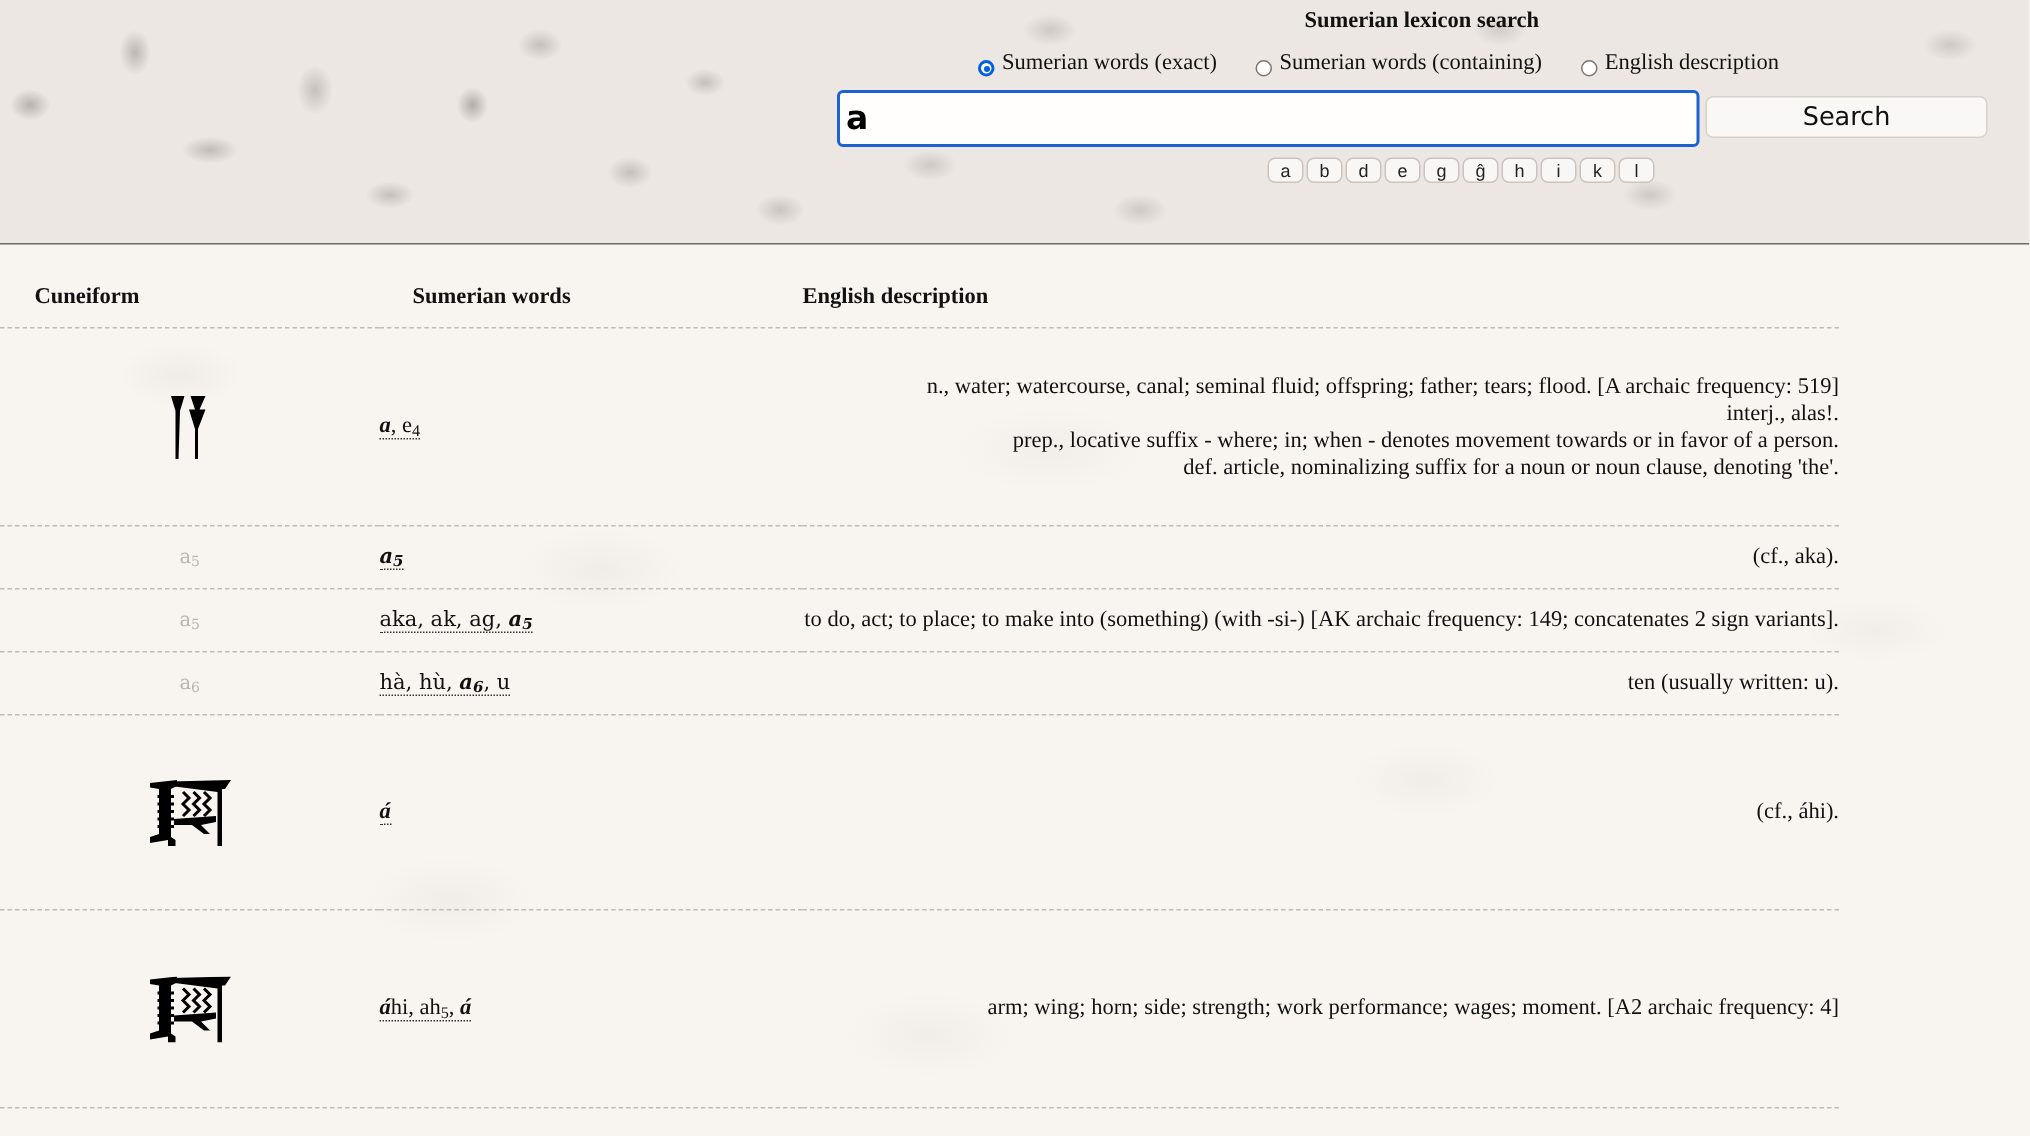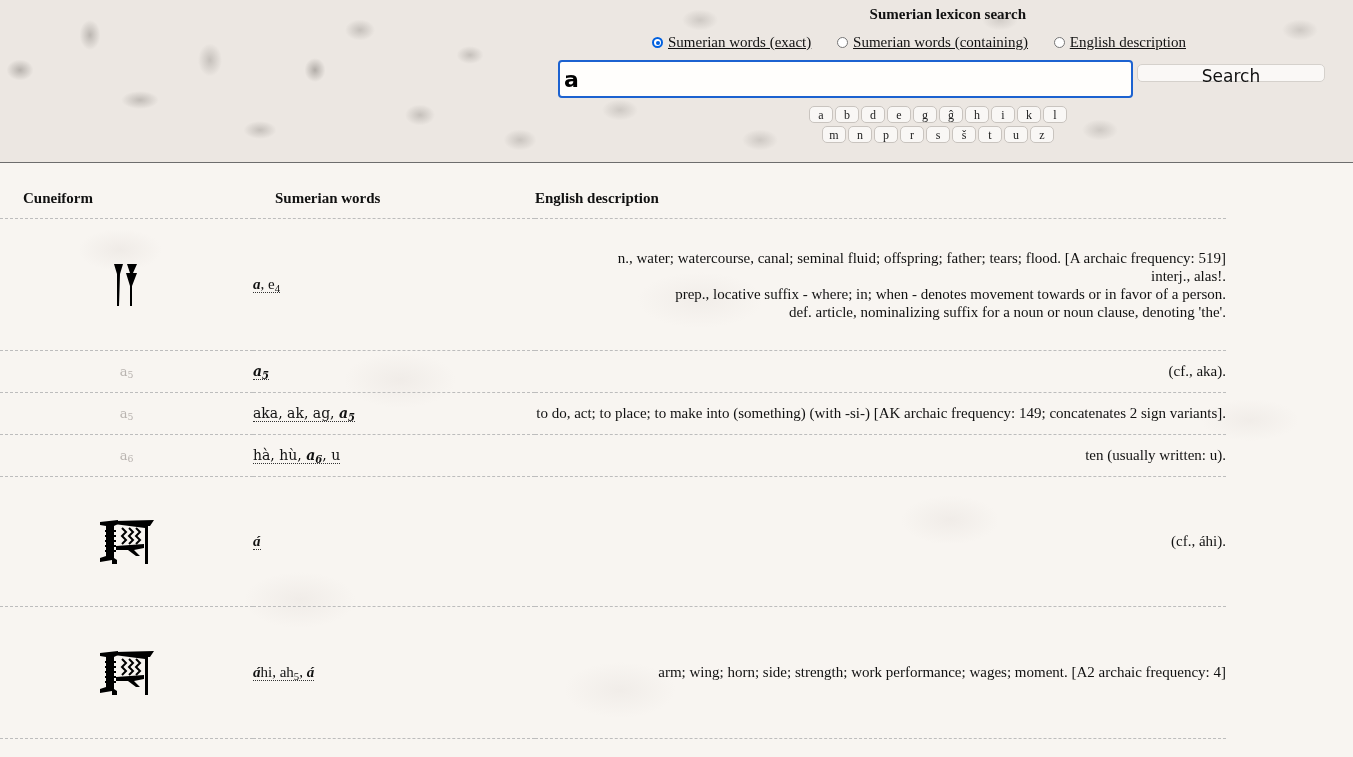--- a/index.html
+++ b/index.html
@@ -36,43 +36,43 @@
       radial-gradient(ellipse 24px 14px at 1100px 130px, rgba(150,145,140,0.35), transparent 75%),
       radial-gradient(ellipse 24px 14px at 1300px 30px, rgba(150,145,140,0.35), transparent 75%),
       radial-gradient(ellipse 24px 14px at 700px 20px, rgba(150,145,140,0.35), transparent 75%),
       radial-gradient(ellipse 24px 14px at 1000px 20px, rgba(150,145,140,0.3), transparent 75%);
   }
   .title {
     position: absolute; left: 858px; top: 6px; width: 168px; text-align: right;
     font-weight: bold; font-size: 15px;
   }
   .radios { position: absolute; top: 34px; left: 652px; font-size: 15px; white-space: nowrap; }
-  .radio { display: inline-flex; align-items: center; margin-right: 22px; cursor: pointer; text-decoration: underline; }
+  .radio { display: inline-flex; align-items: flex-end; margin-right: 22px; cursor: pointer; }
   .radio .dot {
     width: 11px; height: 11px; border: 1px solid #767676; border-radius: 50%;
     background: #fff; margin-right: 5px; position: relative; box-sizing: border-box;
   }
   .radio.checked .dot { border: 2px solid #0060df; }
   .radio.checked .dot::after {
     content: ""; position: absolute; left: 1.5px; top: 1.5px; width: 4px; height: 4px;
     border-radius: 50%; background: #0060df;
   }
   .search-input {
     position: absolute; left: 558px; top: 60px; width: 575px; height: 38px;
     box-sizing: border-box; border: 2px solid #1c62d0; border-radius: 4px;
     background: #fffefc; font-family: "DejaVu Sans", sans-serif; font-weight: bold;
     font-size: 22px; padding: 0 4px; outline: none; color: #000;
   }
   .search-button {
-    position: absolute; left: 1137px; top: 64px; width: 188px; height: 18px;
+    position: absolute; left: 1137px; top: 64px; width: 188px; height: 28px;
     box-sizing: border-box; border: 1px solid #d5d1cc; border-radius: 5px;
     background: #faf8f6; font-family: "DejaVu Sans", sans-serif; font-size: 17px;
     color: #111; cursor: pointer;
   }
-  .letters { position: absolute; left: 760px; width: 356px; text-align: center; font-family: Liberation Serif, serif; }
+  .letters { position: absolute; left: 796px; width: 356px; text-align: center; font-family: Liberation Sans, sans-serif; }
   .letters.row1 { top: 105px; }
   .letters.row2 { top: 125px; }
   .letter {
     display: inline-block; width: 24px; height: 17px; line-height: 16px; box-sizing: border-box;
     border: 1px solid #c9c4bf; border-radius: 5px; background: #f9f7f5;
     font-size: 12px; color: #222; margin: 0 1px; text-align: center; cursor: pointer;
   }
   table.results {
     position: absolute; left: 0; top: 178px; width: 1226px; border-collapse: collapse;
     font-size: 15px;
@@ -111,23 +111,20 @@
       <span>English description</span>
     </label>
   </div>
 
   <input class="search-input" type="text" value="a" style="">
   <button class="search-button">Search</button>
 
   <div class="letters row1">
     <span class="letter">a</span><span class="letter">b</span><span class="letter">d</span><span class="letter">e</span><span class="letter">g</span><span class="letter">ĝ</span><span class="letter">h</span><span class="letter">i</span><span class="letter">k</span><span class="letter">l</span>
   </div>
-  <div class="letters row2">
-    <span class="letter">m</span><span class="letter">n</span><span class="letter">p</span><span class="letter">r</span><span class="letter">s</span><span class="letter">š</span><span class="letter">t</span><span class="letter">u</span><span class="letter">z</span>
-  </div>
 </div>
 
 <table class="results">
   <thead>
     <tr>
       <th class="c1">Cuneiform</th>
       <th class="c2">Sumerian words</th>
       <th class="c3">English description</th>
     </tr>
   </thead>

